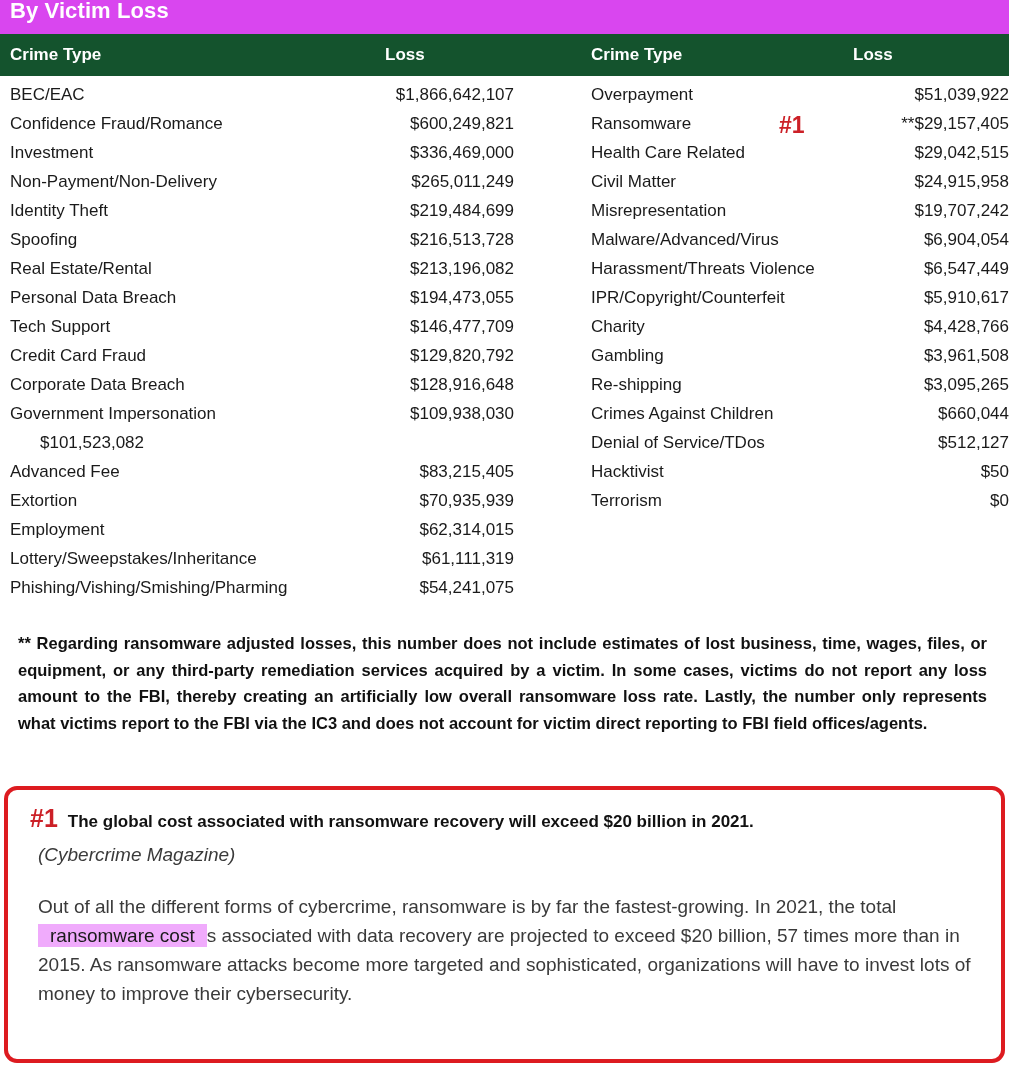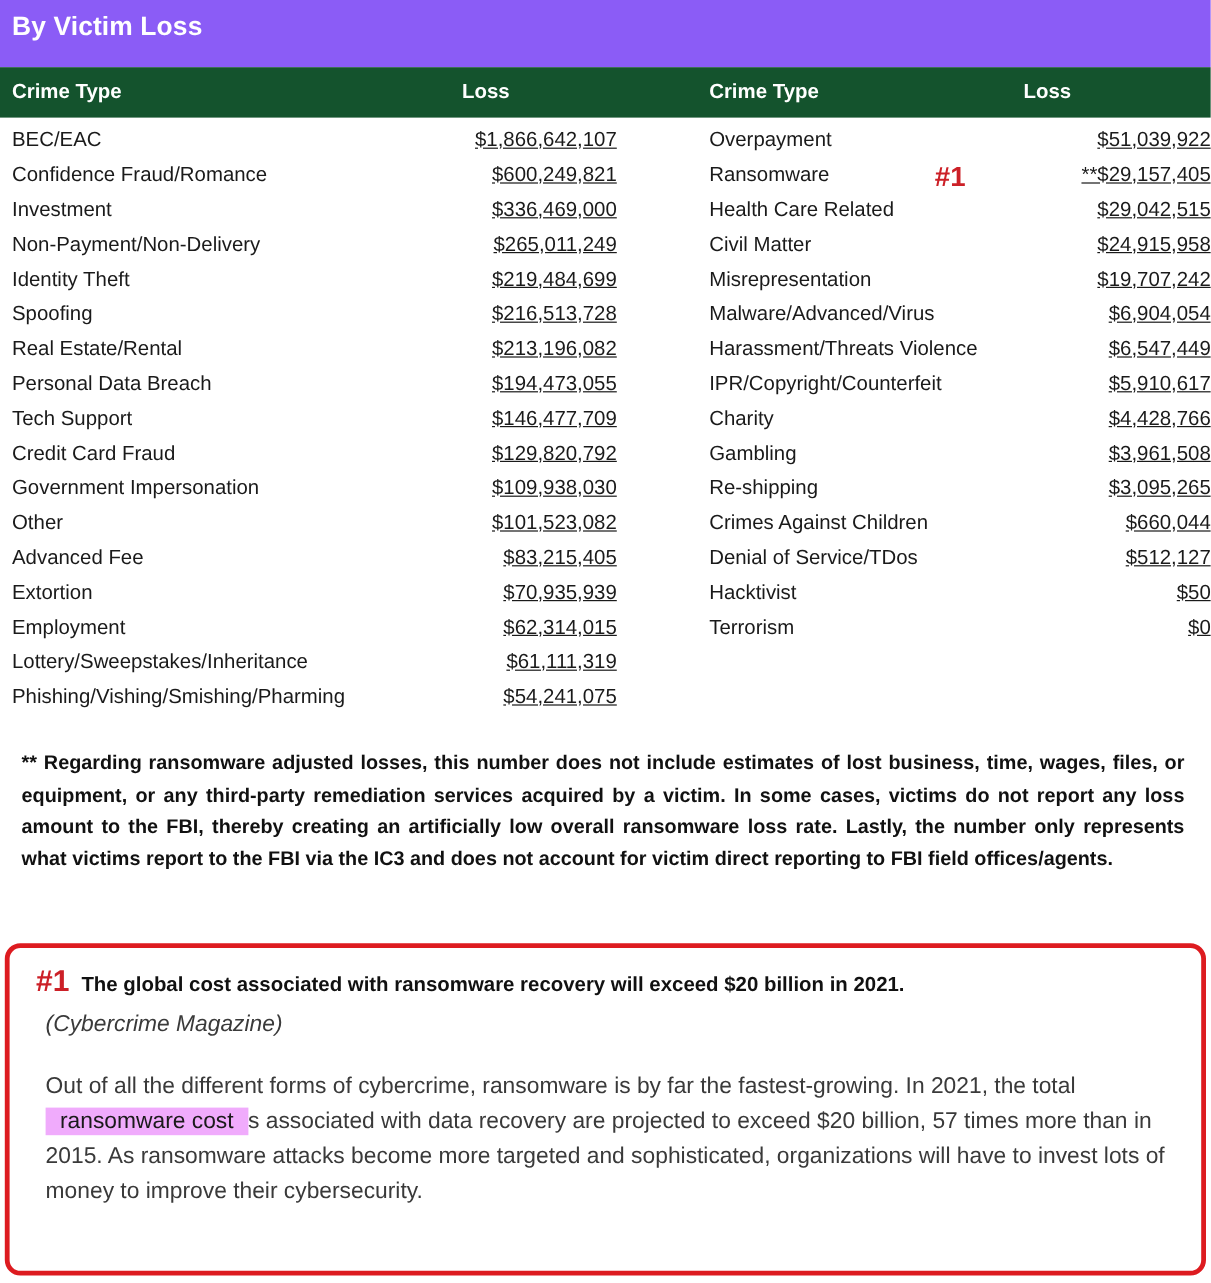--- a/index.html
+++ b/index.html
@@ -11,22 +11,22 @@
     width: 1009px;
     height: 1069px;
     font-family: "Liberation Sans", sans-serif;
     color: #1a1a1a;
     position: relative;
     overflow: hidden;
   }
 
   
   .title-bar {
-    height: 56px;
-    background: #8b5cf6;
+    height: 34px;
+    background: #d946ef;
     display: flex;
     align-items: center;
     padding: 0 0 12px 10px;
     box-sizing: border-box;
   }
   .title-bar .title-text {
     color: #ffffff;
     font-size: 22px;
     font-weight: bold;
     letter-spacing: 0.1px;
@@ -72,21 +72,20 @@
     font-size: 17px;
     color: #1a1a1a;
     white-space: nowrap;
   }
   .cell-value {
     font-size: 17px;
     color: #1a1a1a;
     text-align: right;
     white-space: nowrap;
     position: relative;
-    text-decoration: underline;
   }
   .col-left .cell-name  { width: 370px; padding-left: 10px; box-sizing: border-box; }
   .col-left .cell-value { width: 188px; padding-right: 44px; box-sizing: border-box; }
   .col-right .cell-name  { width: 271px; padding-left: 23px; box-sizing: border-box; }
   .col-right .cell-value { width: 170px; box-sizing: border-box; }
 
   .rank-marker {
     color: #cc2027;
     font-weight: bold;
     font-size: 23px;
@@ -205,25 +204,28 @@
       </div>
       <div class="row">
         <span class="cell-name">Tech Support</span>
         <span class="cell-value"><span>$146,477,709</span></span>
       </div>
       <div class="row">
         <span class="cell-name">Credit Card Fraud</span>
         <span class="cell-value"><span>$129,820,792</span></span>
       </div>
       <div class="row">
+        <span class="cell-name">Corporate Data Breach</span>
+        <span class="cell-value"><span>$128,916,648</span></span>
+      </div>
+      <div class="row">
         <span class="cell-name">Government Impersonation</span>
         <span class="cell-value"><span>$109,938,030</span></span>
       </div>
       <div class="row">
-        <span class="cell-name">Other</span>
         <span class="cell-value"><span>$101,523,082</span></span>
       </div>
       <div class="row">
         <span class="cell-name">Advanced Fee</span>
         <span class="cell-value"><span>$83,215,405</span></span>
       </div>
       <div class="row">
         <span class="cell-name">Extortion</span>
         <span class="cell-value"><span>$70,935,939</span></span>
       </div>

